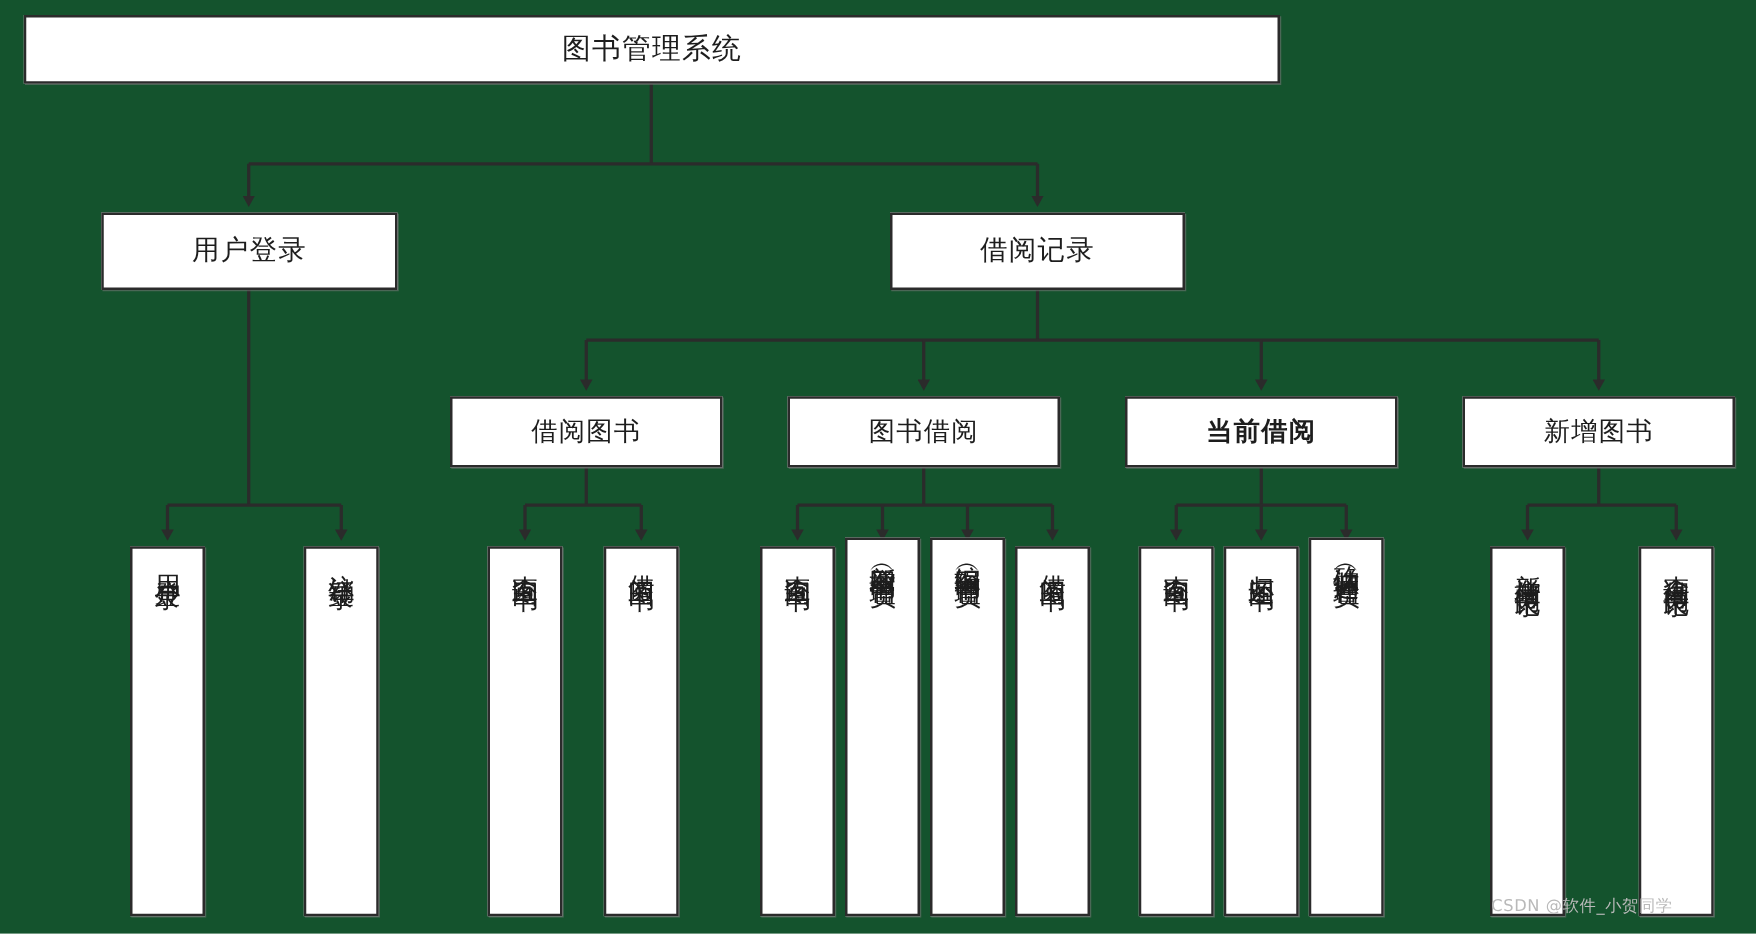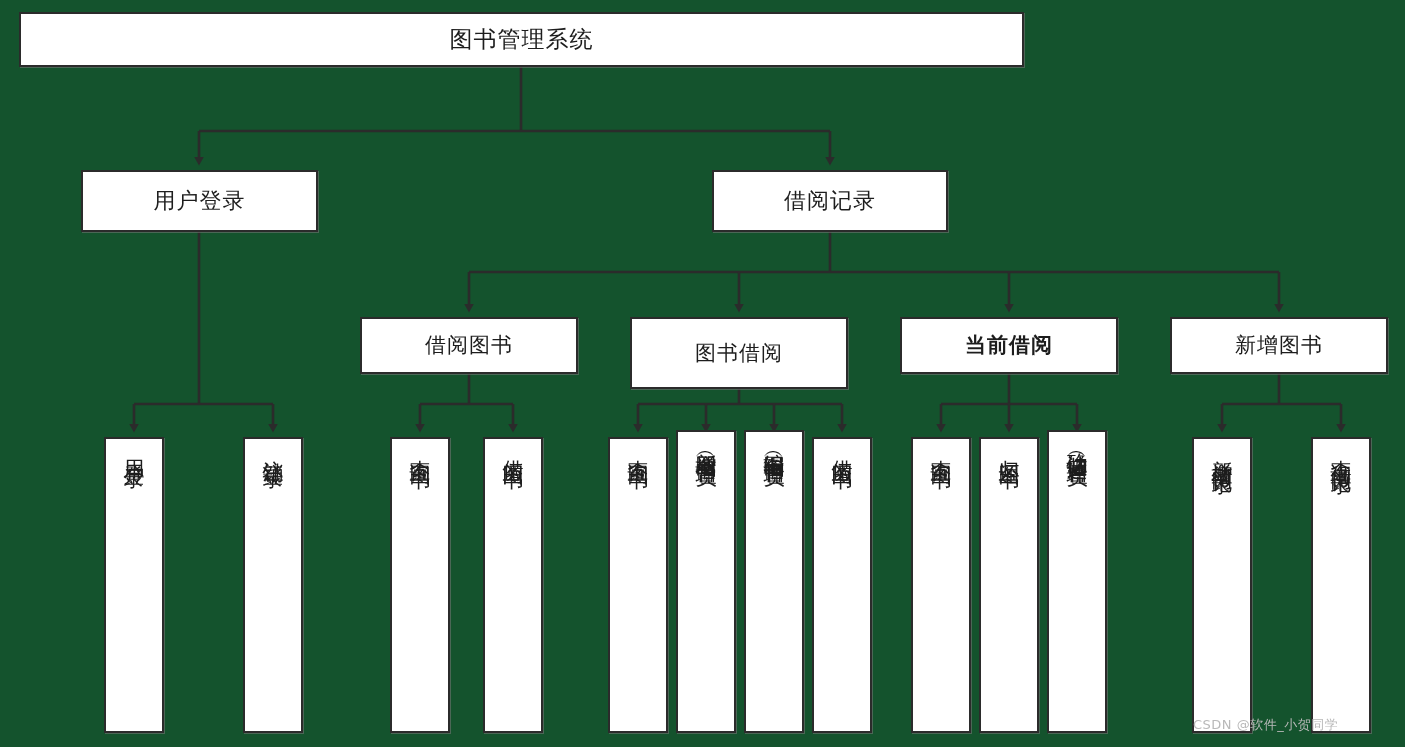--- a/index.html
+++ b/index.html
@@ -134,21 +134,21 @@
   <div class="node lvl2" style="left:81px; top:170px; width:237px; height:62px;">
     <span class="lbl">用户登录</span>
   </div>
   <div class="node lvl2" style="left:712px; top:170px; width:236px; height:62px;">
     <span class="lbl">借阅记录</span>
   </div>
 
   <div class="node lvl3" style="left:360px; top:317px; width:218px; height:57px;">
     <span class="lbl">借阅图书</span>
   </div>
-  <div class="node lvl3" style="left:630px; top:317px; width:218px; height:72px;">
+  <div class="node lvl3" style="left:630px; top:317px; width:218px; height:57px;">
     <span class="lbl">图书借阅</span>
   </div>
   <div class="node lvl3" style="left:900px; top:317px; width:218px; height:57px;font-weight:bold;">
     <span class="lbl">当前借阅</span>
   </div>
   <div class="node lvl3" style="left:1170px; top:317px; width:218px; height:57px;">
     <span class="lbl">新增图书</span>
   </div>
 
   <div class="node leaf" style="left:104px; top:437px; width:60px; height:296px;">

